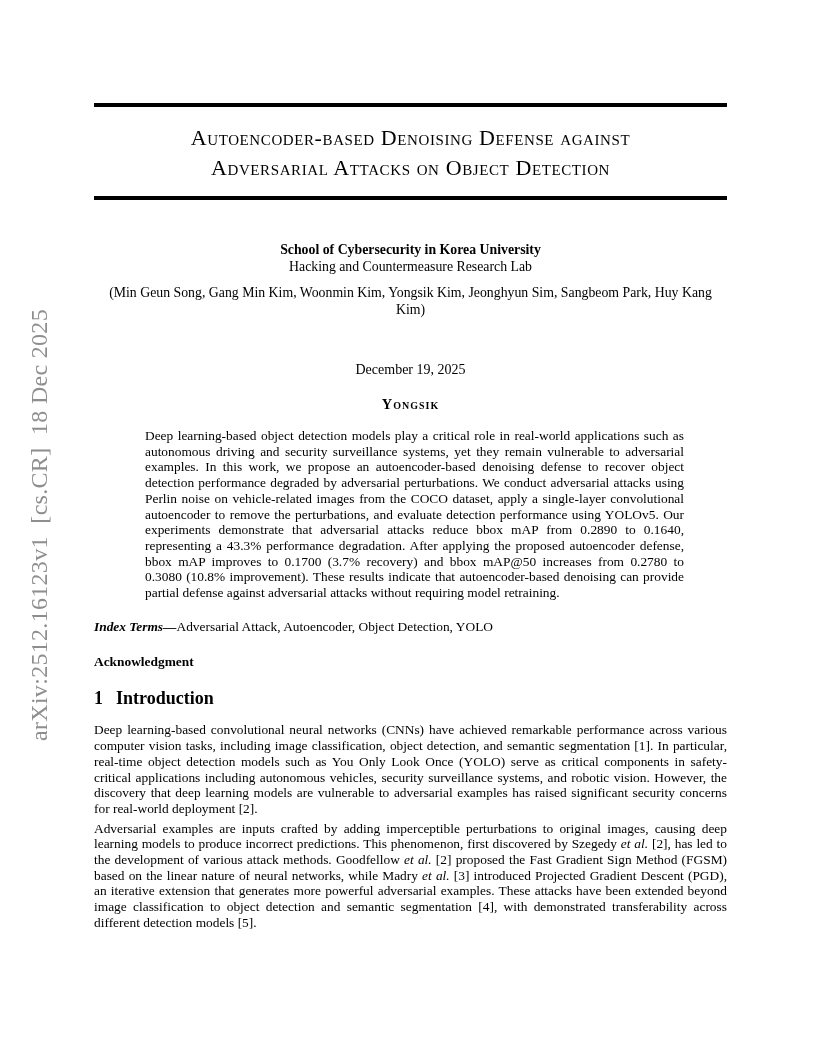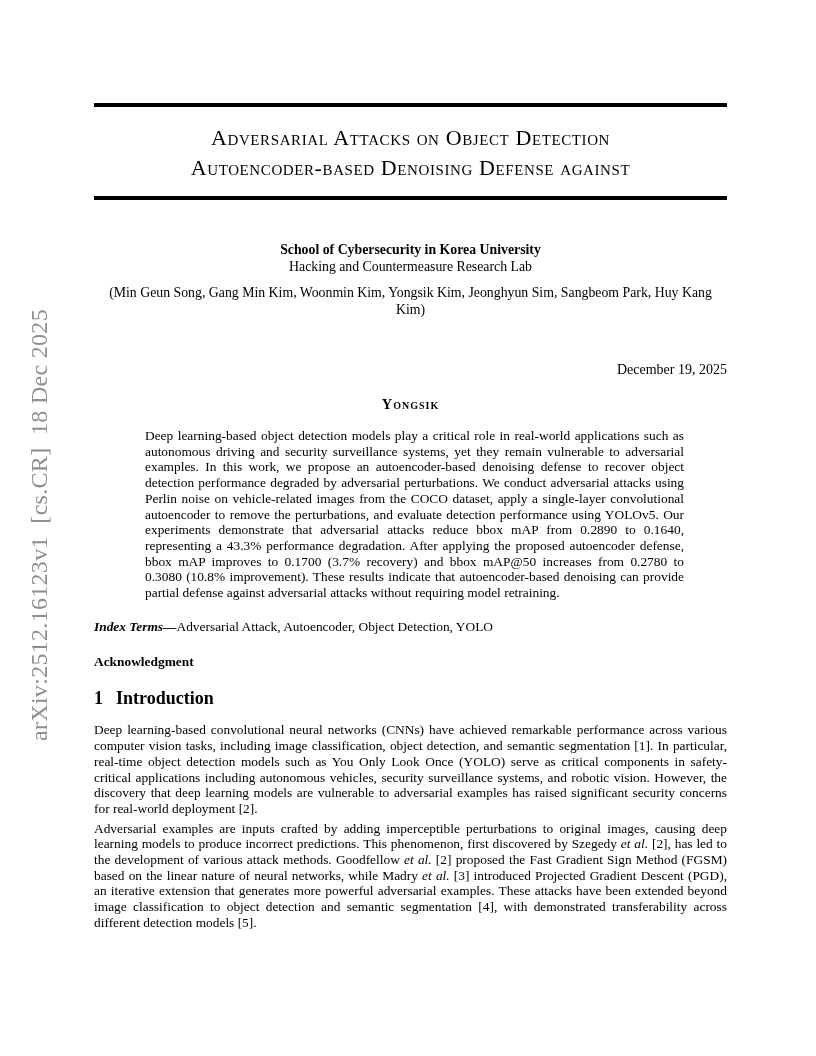--- a/index.html
+++ b/index.html
@@ -52,21 +52,21 @@
     line-height: 17px;
   }
   .authors {
     margin-top: 9px;
     text-align: center;
     font-size: 13.8px;
     line-height: 17px;
   }
   .date {
     margin-top: 43px;
-    text-align: right;
+    text-align: center;
     font-size: 14px;
     line-height: 17px;
   }
   .abstract-heading {
     margin-top: 17px;
     text-align: center;
     font-weight: bold;
     font-variant: small-caps;
     font-size: 14.5px;
     line-height: 18px;
@@ -113,22 +113,22 @@
 
 <div class="page">
 
   <div class="arxiv-banner">arXiv:2512.16123v1  [cs.CR]  18 Dec 2025</div>
 
   <div class="content">
 
     <div class="rule rule-top"></div>
 
     <div class="paper-title">
+      <div>Autoencoder-based Denoising Defense against</div>
       <div>Adversarial Attacks on Object Detection</div>
-      <div>Autoencoder-based Denoising Defense against</div>
     </div>
 
     <div class="rule rule-bottom"></div>
 
     <div class="affiliation">School of Cybersecurity in Korea University</div>
     <div class="lab">Hacking and Countermeasure Research Lab</div>
     <div class="authors">(Min Geun Song, Gang Min Kim, Woonmin Kim, Yongsik Kim, Jeonghyun Sim, Sangbeom Park, Huy Kang Kim)</div>
 
     <div class="date">December 19, 2025</div>
 

